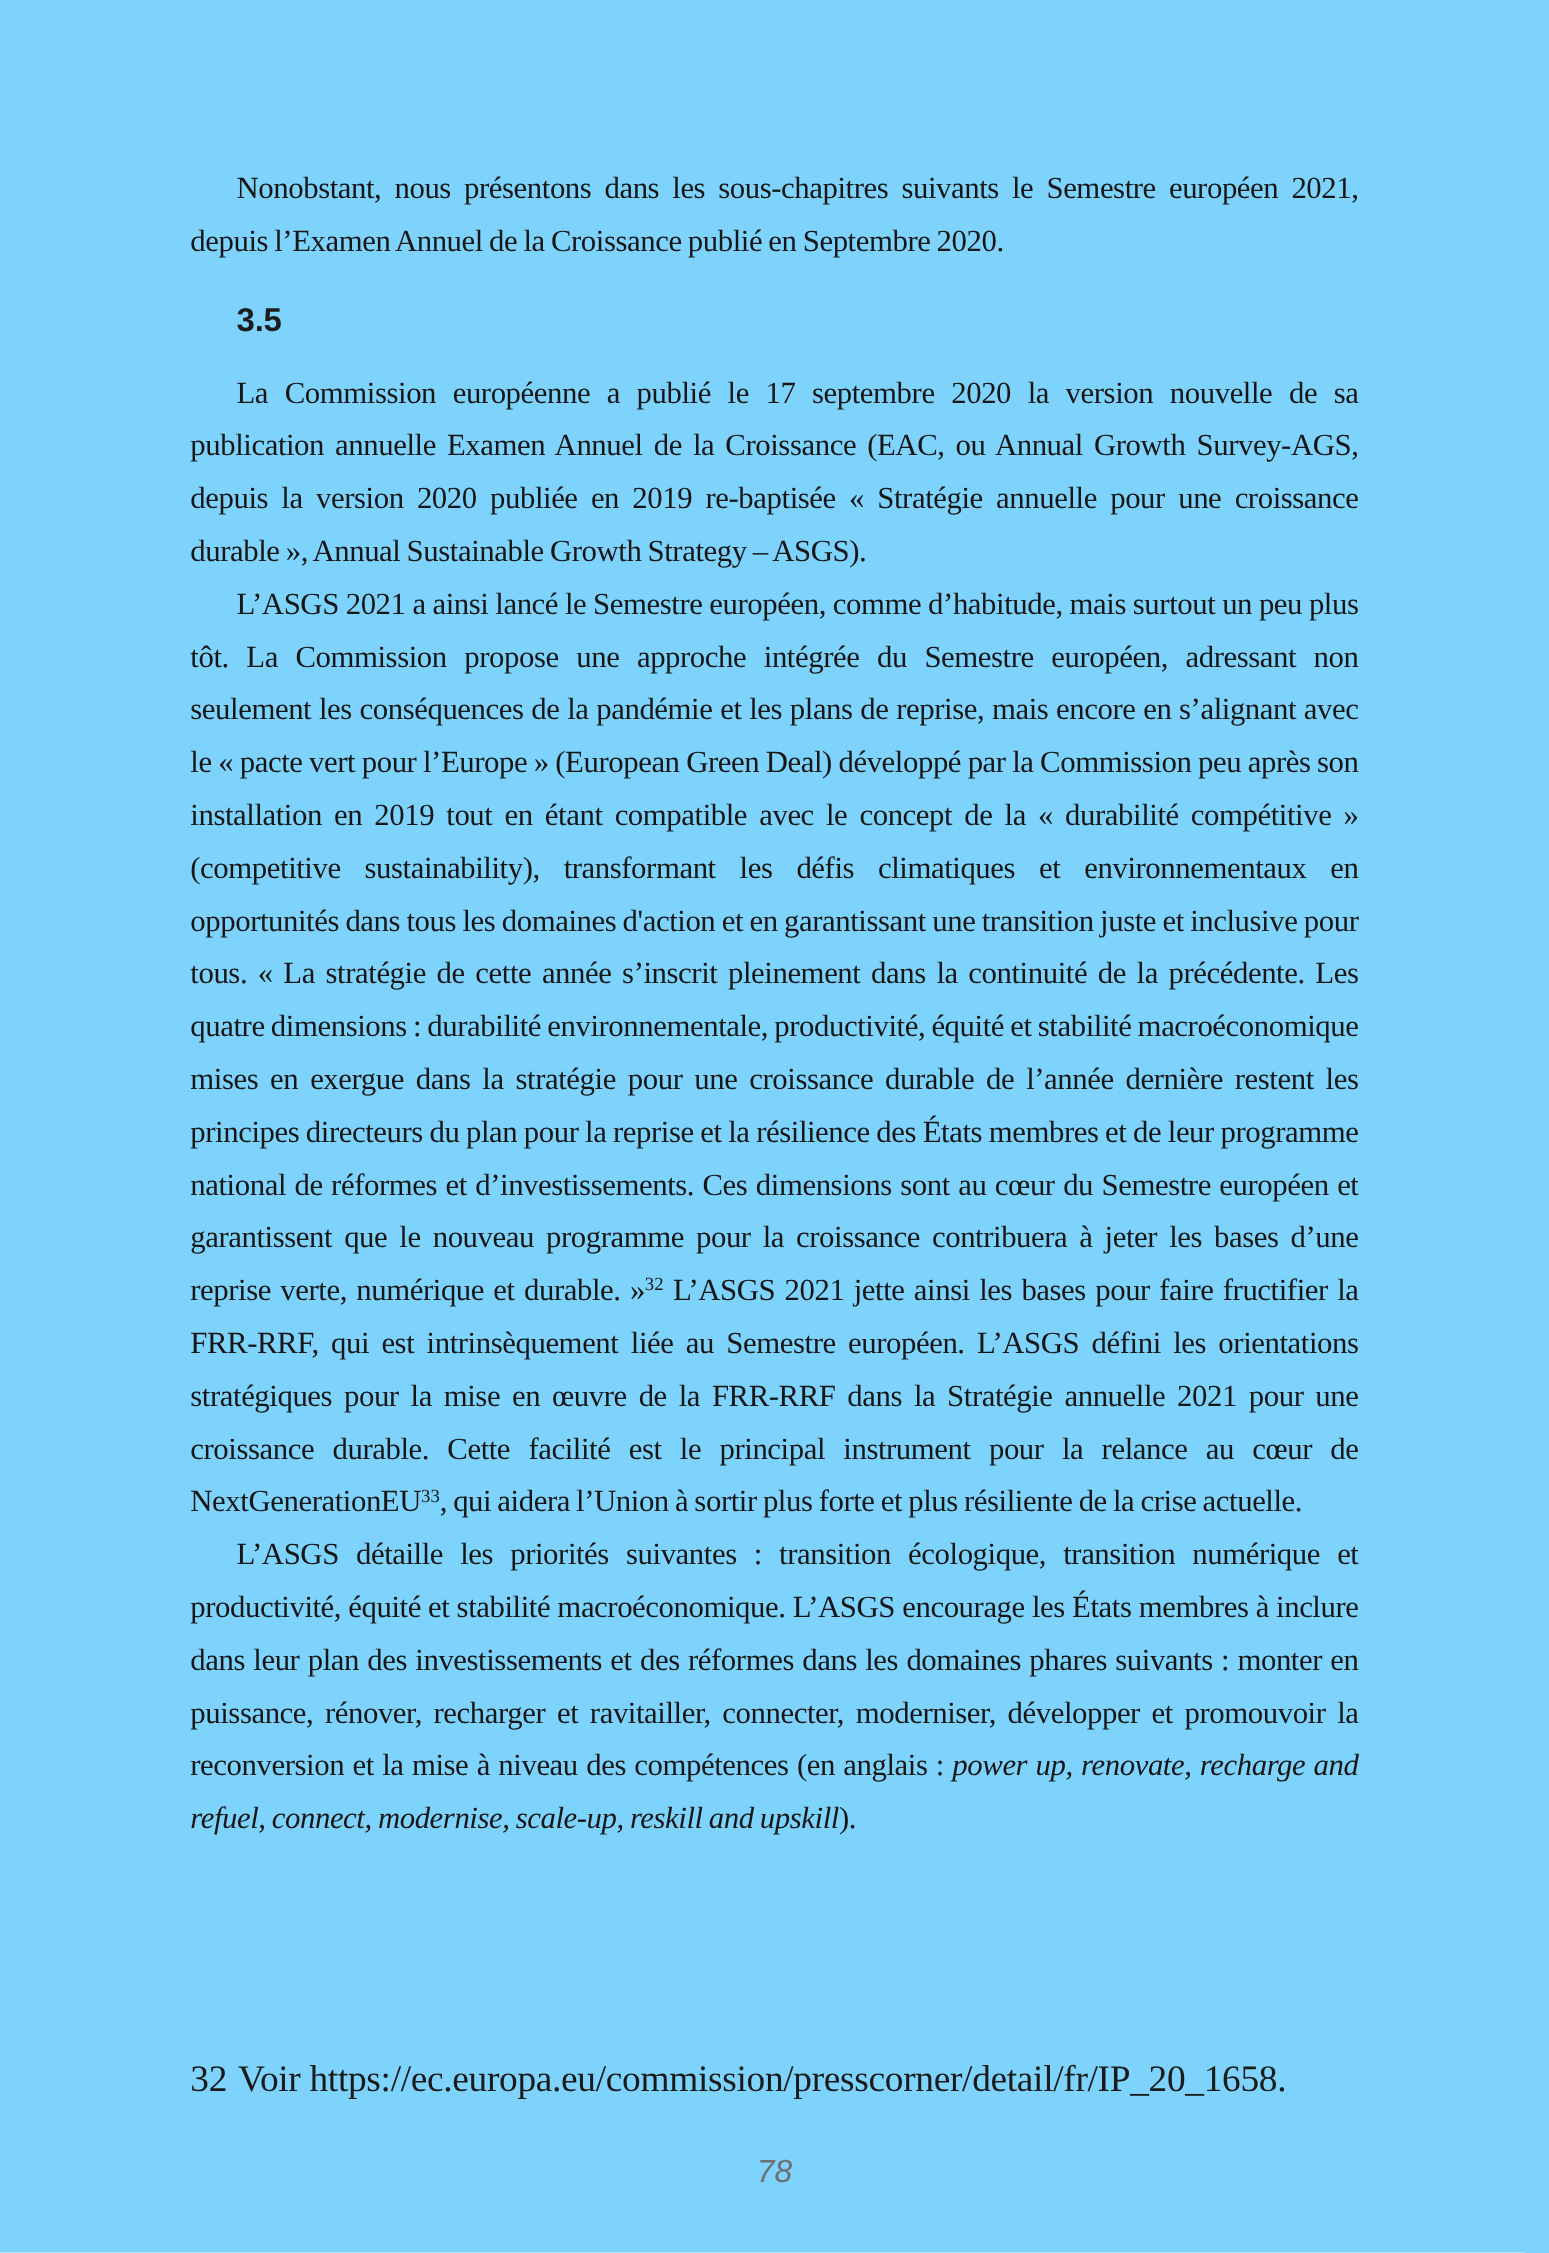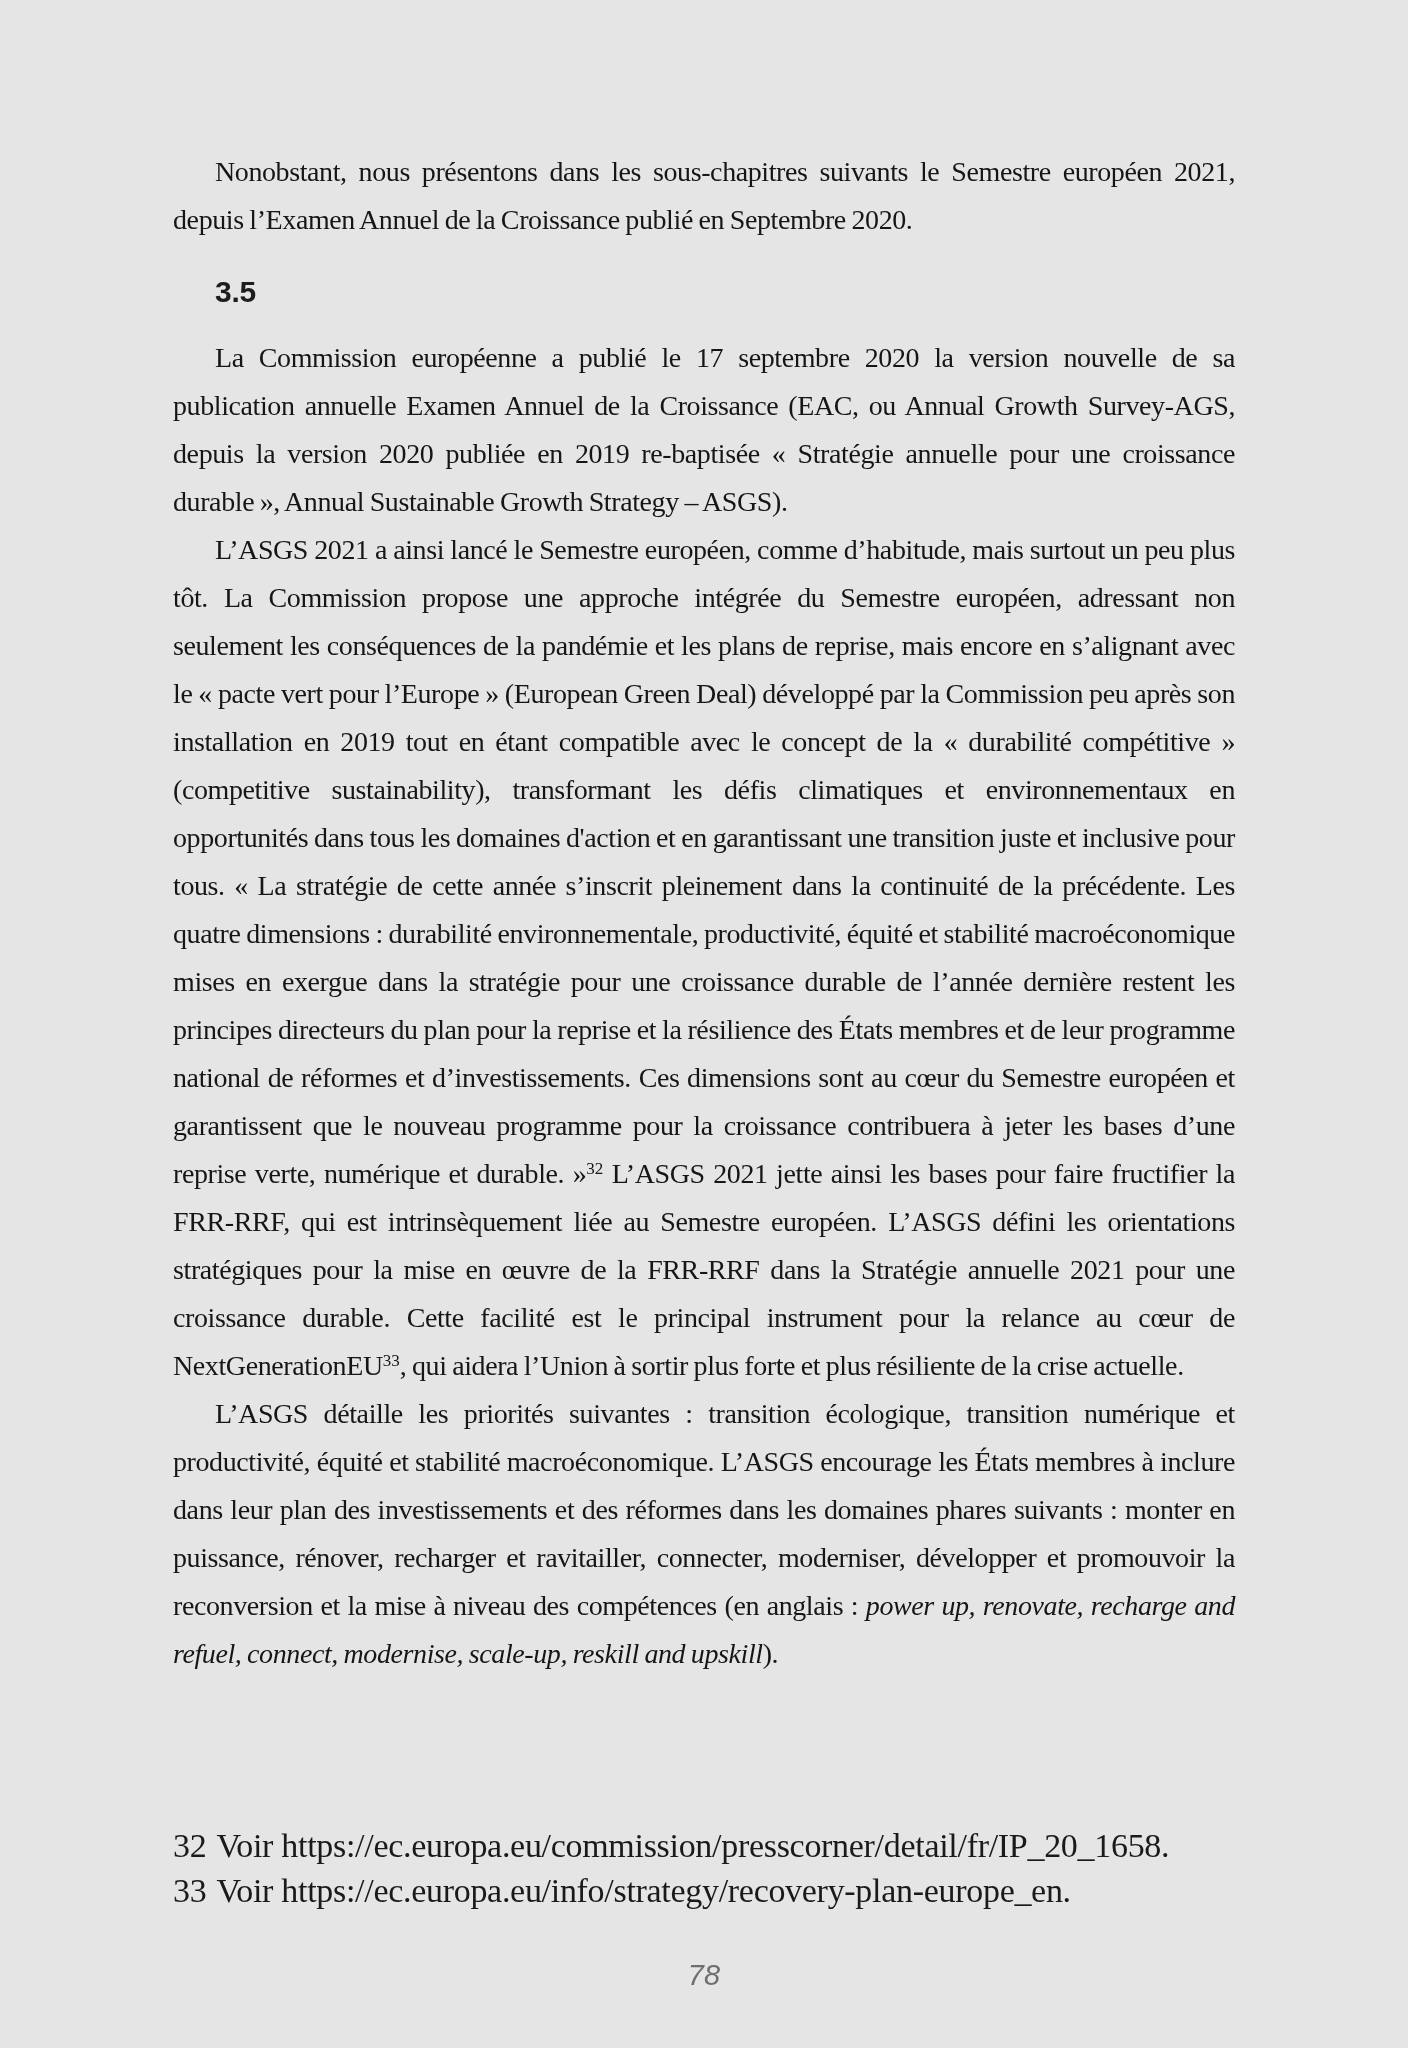--- a/index.html
+++ b/index.html
@@ -5,21 +5,21 @@
   html, body {
     margin: 0;
     padding: 0;
     background: #ffffff;
   }
   .page {
     position: relative;
     width: 1408px;
     height: 2048px;
     margin: 0 auto;
-    background: #e5e5e5;
+    background: #7dd3fc;
     box-sizing: border-box;
     padding: 148px 173px 56px 173px;
     display: flex;
     flex-direction: column;
     overflow: hidden;
     font-family: "Liberation Serif", serif;
     color: #161616;
   }
   .body-par {
     margin: 0;
@@ -90,20 +90,17 @@
   <p class="body-par">La Commission européenne a publié le 17 septembre 2020 la version nouvelle de sa publication annuelle Examen Annuel de la Croissance (EAC, ou Annual Growth Survey-AGS, depuis la version 2020 publiée en 2019 re-baptisée « Stratégie annuelle pour une croissance durable », Annual Sustainable Growth Strategy – ASGS).</p>
 
   <p class="body-par"><span>L’ASGS 2021 a ainsi lancé le Semestre européen, comme d’habitude, mais surtout un peu plus tôt. La Commission propose une approche intégrée du Semestre européen, adressant non seulement les conséquences de la pandémie et les plans de reprise, mais encore en s’alignant avec le « pacte vert pour l’Europe » (European Green Deal) développé par la Commission peu après son installation en 2019 tout en étant compatible avec le concept de la « durabilité compétitive » (competitive sustainability), transformant les défis climatiques et environnementaux en opportunités dans tous les domaines d'action et en garantissant une transition juste et inclusive pour tous. « La stratégie de cette année s’inscrit pleinement dans la continuité de la précédente. Les quatre dimensions : durabilité environnementale, productivité, équité et stabilité macroéconomique mises en exergue dans la stratégie pour une croissance durable de l’année dernière restent les principes directeurs du plan pour la reprise et la résilience des États membres et de leur programme national de réformes et d’investissements. Ces dimensions sont au cœur du Semestre européen et garantissent que le nouveau programme pour la croissance contribuera à jeter les bases d’une reprise verte, numérique et durable. »</span><sup class="fn-ref">32</sup><span> L’ASGS 2021 jette ainsi les bases pour faire fructifier la FRR-RRF, qui est intrinsèquement liée au Semestre européen. L’ASGS défini les orientations stratégiques pour la mise en œuvre de la FRR-RRF dans la Stratégie annuelle 2021 pour une croissance durable. Cette facilité est le principal instrument pour la relance au cœur de NextGenerationEU</span><sup class="fn-ref">33</sup><span>, qui aidera l’Union à sortir plus forte et plus résiliente de la crise actuelle.</span></p>
 
   <p class="body-par"><span>L’ASGS détaille les priorités suivantes : transition écologique, transition numérique et productivité, équité et stabilité macroéconomique. L’ASGS encourage les États membres à inclure dans leur plan des investissements et des réformes dans les domaines phares suivants : monter en puissance, rénover, recharger et ravitailler, connecter, moderniser, développer et promouvoir la reconversion et la mise à niveau des compétences (en anglais : </span><em class="foreign">power up, renovate, recharge and refuel, connect, modernise, scale-up, reskill and upskill</em><span>).</span></p>
 
   <div class="footnotes">
     <p class="footnote">
       <span class="fn-num">32</span><span>Voir https://ec.europa.eu/commission/presscorner/detail/fr/IP_20_1658.</span>
     </p>
-    <p class="footnote">
-      <span class="fn-num">33</span><span>Voir https://ec.europa.eu/info/strategy/recovery-plan-europe_en.</span>
-    </p>
   </div>
 
   <div class="page-number">78</div>
 
 </div>
 
 </body></html>

